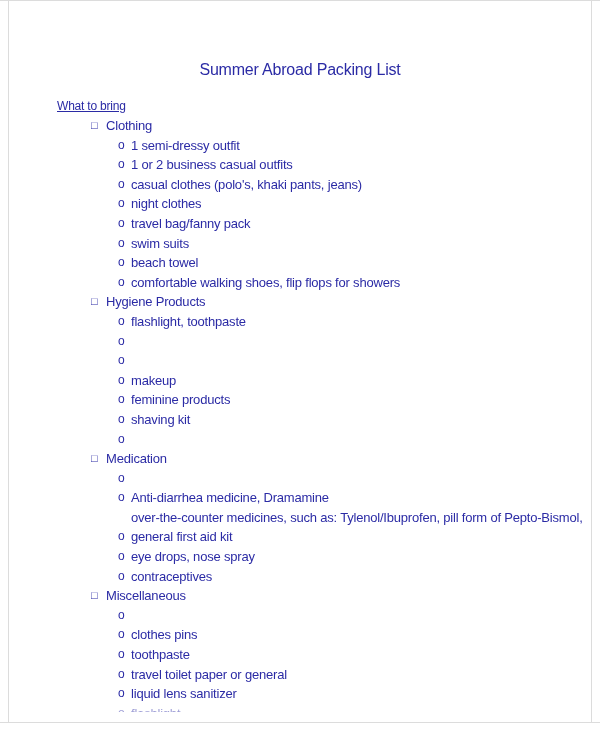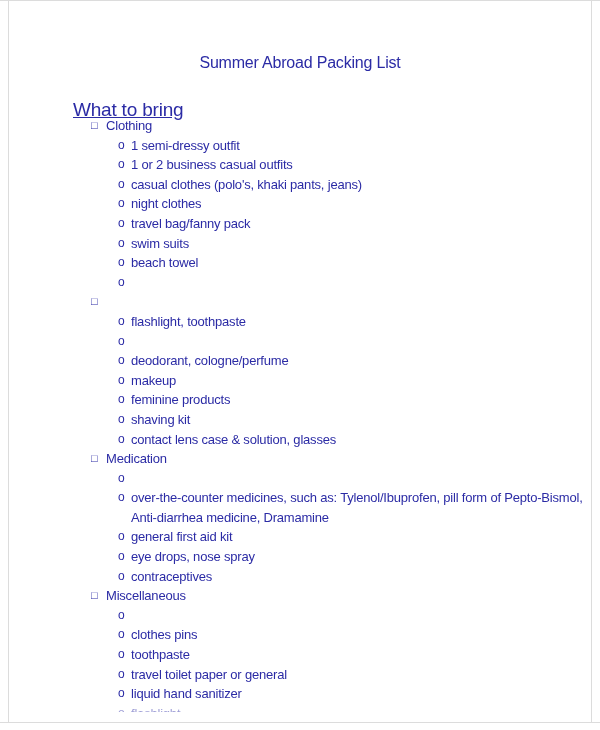--- a/index.html
+++ b/index.html
@@ -5,25 +5,25 @@
   html,body{margin:0;padding:0;}
   body{
     width:600px;height:730px;position:relative;background:#ffffff;
     font-family:"Liberation Sans","DejaVu Sans",sans-serif;
     color:#2b2ba5;overflow:hidden;
   }
   .hairline-top{position:absolute;left:0;top:0;width:600px;height:0;border-top:1px solid #dcdcdc;}
   .hairline-bottom{position:absolute;left:0;top:722px;width:600px;height:0;border-top:1px solid #dcdcdc;}
   .page-border{position:absolute;left:8px;top:0;width:582px;height:722px;border-left:1px solid #dcdcdc;border-right:1px solid #dcdcdc;pointer-events:none;}
   .doc-title{
-    position:absolute;top:54px;left:0;width:600px;text-align:center;
+    position:absolute;top:61px;left:0;width:600px;text-align:center;
     font-size:16px;letter-spacing:-0.2px;white-space:nowrap;
   }
   .doc-heading{
-    position:absolute;top:99px;left:73px;font-size:19px;letter-spacing:-0.2px;
+    position:absolute;top:99px;left:57px;font-size:12px;letter-spacing:-0.2px;
     text-decoration:underline;white-space:nowrap;
   }
   .list{position:absolute;top:116px;left:0;width:600px;}
   .row{display:flex;align-items:flex-start;height:19.6px;line-height:19.6px;font-size:13px;letter-spacing:-0.2px;}
   .row.double{height:39.2px;}
   .l2{padding-left:91px;}
   .l3{padding-left:118px;}
   .b2{flex:none;width:15px;font-size:11px;line-height:19.6px;}
   .b3{flex:none;width:13px;font-size:12px;line-height:19.6px;}
   .t{white-space:nowrap;}
@@ -70,65 +70,65 @@
   <div class="row l3">
     <span class="b3">o</span>
       <span class="t">swim suits</span>
   </div>
   <div class="row l3">
     <span class="b3">o</span>
       <span class="t">beach towel</span>
   </div>
   <div class="row l3">
     <span class="b3">o</span>
+      <span class="t">comfortable walking shoes, flip flops for showers</span>
   </div>
 
   <div class="row l2">
     <span class="b2">□</span>
+      <span class="t">Hygiene Products</span>
   </div>
   <div class="row l3">
     <span class="b3">o</span>
       <span class="t">flashlight, toothpaste</span>
   </div>
   <div class="row l3">
     <span class="b3">o</span>
   </div>
   <div class="row l3">
     <span class="b3">o</span>
-      <span class="t">deodorant, cologne/perfume</span>
   </div>
   <div class="row l3">
     <span class="b3">o</span>
       <span class="t">makeup</span>
   </div>
   <div class="row l3">
     <span class="b3">o</span>
       <span class="t">feminine products</span>
   </div>
   <div class="row l3">
     <span class="b3">o</span>
       <span class="t">shaving kit</span>
   </div>
   <div class="row l3">
     <span class="b3">o</span>
-      <span class="t">contact lens case &amp; solution, glasses</span>
   </div>
 
   <div class="row l2">
     <span class="b2">□</span>
       <span class="t">Medication</span>
   </div>
   <div class="row l3">
     <span class="b3">o</span>
   </div>
   <div class="row l3 double">
     <span class="b3">o</span>
     <div class="t2">
+      <div class="line">Anti-diarrhea medicine, Dramamine</div>
       <div class="line">over-the-counter medicines, such as: Tylenol/Ibuprofen, pill form of Pepto-Bismol,</div>
-      <div class="line">Anti-diarrhea medicine, Dramamine</div>
     </div>
   </div>
   <div class="row l3">
     <span class="b3">o</span>
       <span class="t">general first aid kit</span>
   </div>
   <div class="row l3">
     <span class="b3">o</span>
       <span class="t">eye drops, nose spray</span>
   </div>
@@ -151,20 +151,20 @@
   <div class="row l3">
     <span class="b3">o</span>
       <span class="t">toothpaste</span>
   </div>
   <div class="row l3">
     <span class="b3">o</span>
       <span class="t">travel toilet paper or general</span>
   </div>
   <div class="row l3">
     <span class="b3">o</span>
-      <span class="t">liquid hand sanitizer</span>
+      <span class="t">liquid lens sanitizer</span>
   </div>
   <div class="row l3 clipped">
     <span class="b3">o</span>
       <span class="t">flashlight</span>
   </div>
 
 </div>
 
 </body></html>

